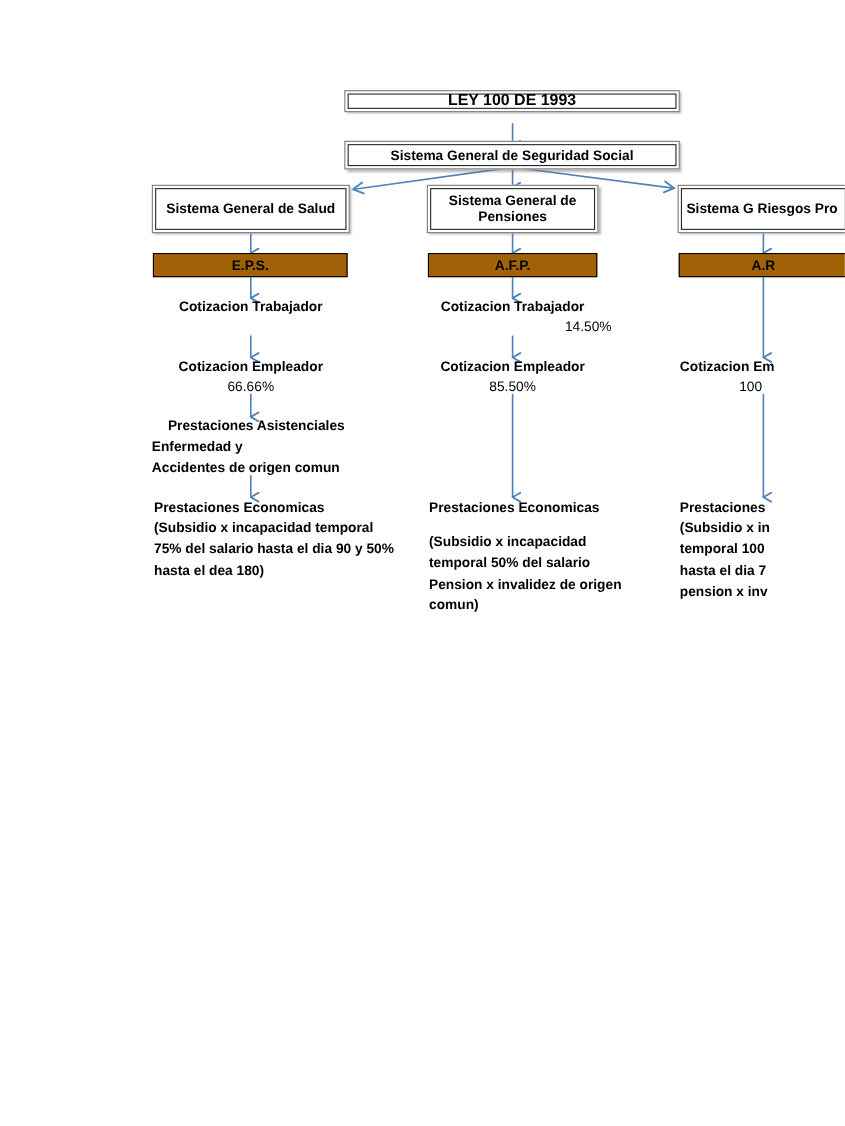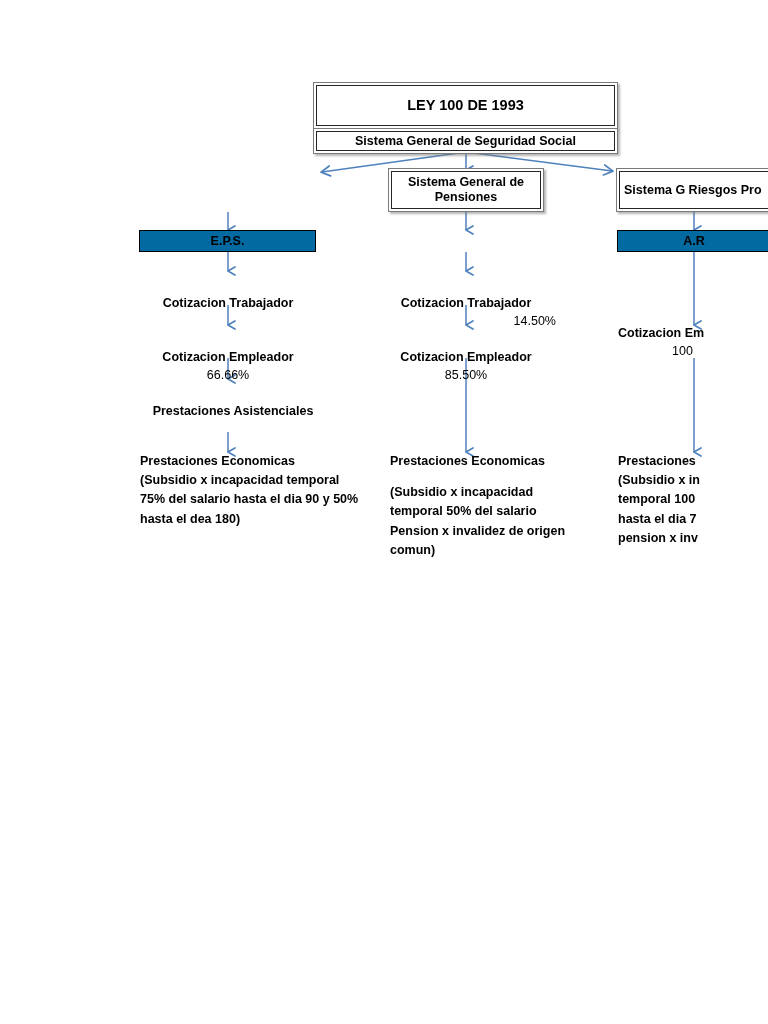--- a/index.html
+++ b/index.html
@@ -54,36 +54,36 @@
     text-align: center;
     font-weight: bold;
     line-height: 1.18;
     padding: 0 4px;
   }
 
   
   .sbox {
     position: absolute;
     box-sizing: border-box;
-    background: #0369a1;
+    background: #a16207;
     border: 1.6px solid #000000;
     display: flex;
     align-items: center;
     justify-content: center;
     text-align: center;
     font-weight: bold;
   }
 
   
   .tblock {
     position: absolute;
     line-height: 1.55;
     white-space: pre-wrap;
   }
-  .tcenter { text-align: center; margin-top: 24px; }
+  .tcenter { text-align: center; }
   .tleft   { text-align: left; }
   .bold    { font-weight: bold; }
   .norm    { font-weight: normal; }
 </style>
 </head>
 <body>
 
 <div id="canvas">
 
   <svg id="connectors" viewBox="0 0 768 1024" width="768" height="1024" xmlns="http://www.w3.org/2000/svg">
@@ -114,54 +114,62 @@
       <line x1="466" y1="252" x2="466" y2="271" marker-end="url(#arrowV)"></line>
       <line x1="466" y1="305" x2="466" y2="325" marker-end="url(#arrowV)"></line>
       <line x1="466" y1="358" x2="466" y2="452" marker-end="url(#arrowV)"></line>
 
       <line x1="694" y1="212" x2="694" y2="230" marker-end="url(#arrowV)"></line>
       <line x1="694" y1="252" x2="694" y2="325" marker-end="url(#arrowV)"></line>
       <line x1="694" y1="358" x2="694" y2="452" marker-end="url(#arrowV)"></line>
     </g>
   </svg>
 
-  <div class="dbox" style="left:313px; top:82px; width:305px; height:47px;">
+  <div class="dbox" style="left:313px; top:82px; width:305px; height:20px;">
     <div class="inner" style="font-size:14.5px;">LEY 100 DE 1993</div>
   </div>
 
   <div class="dbox" style="left:313px; top:128px; width:305px; height:26px;">
     <div class="inner" style="font-size:12.5px;">Sistema General de Seguridad Social</div>
   </div>
 
+  <div class="dbox" style="left:138px; top:168px; width:180px; height:44px;">
+    <div class="inner" style="font-size:12.5px;">Sistema General de Salud</div>
+  </div>
 
   <div class="dbox" style="left:388px; top:168px; width:156px; height:44px;">
     <div class="inner" style="font-size:12.5px;">Sistema General de
 Pensiones</div>
   </div>
 
   <div class="dbox" style="left:616px; top:168px; width:156px; height:44px;">
     <div class="inner" style="font-size:12.5px; justify-content:flex-start; text-align:left;">Sistema G
 Riesgos Pro</div>
   </div>
 
   <div class="sbox" style="left:139px; top:230px; width:177px; height:22px; font-size:12.5px;">
     <span>E.P.S.</span>
   </div>
 
+  <div class="sbox" style="left:389px; top:230px; width:154px; height:22px; font-size:12.5px;">
+    <span>A.F.P.</span>
+  </div>
 
   <div class="sbox" style="left:617px; top:230px; width:154px; height:22px; font-size:12.5px;">
     <span>A.R</span>
   </div>
 
   <div class="tblock tcenter bold" style="left:138px; top:270px; width:180px; font-size:12.5px;">Cotizacion Trabajador</div>
 
   <div class="tblock tcenter bold" style="left:138px; top:324px; width:180px; font-size:12.5px;">Cotizacion Empleador</div>
   <div class="tblock tcenter norm" style="left:138px; top:342px; width:180px; font-size:12.5px;">66.66%</div>
 
   <div class="tblock tcenter bold" style="left:143px; top:378px; width:180px; font-size:12.5px;">Prestaciones Asistenciales</div>
+  <div class="tblock tleft bold" style="left:138px; top:397px; width:230px; font-size:12.5px;">Enfermedad y
+Accidentes de origen comun</div>
 
   <div class="tblock tleft bold" style="left:140px; top:452px; width:230px; font-size:12.5px;">Prestaciones Economicas</div>
   <div class="tblock tleft bold" style="left:140px; top:471px; width:240px; font-size:12.5px;">(Subsidio x incapacidad temporal
 75% del salario hasta el dia 90 y 50%
 hasta el dea 180)</div>
 
   <div class="tblock tcenter bold" style="left:376px; top:270px; width:180px; font-size:12.5px;">Cotizacion Trabajador</div>
   <div class="tblock tcenter norm" style="left:376px; top:288px; width:180px; font-size:12.5px;text-align:right;">14.50%</div>
 
   <div class="tblock tcenter bold" style="left:376px; top:324px; width:180px; font-size:12.5px;">Cotizacion Empleador</div>

